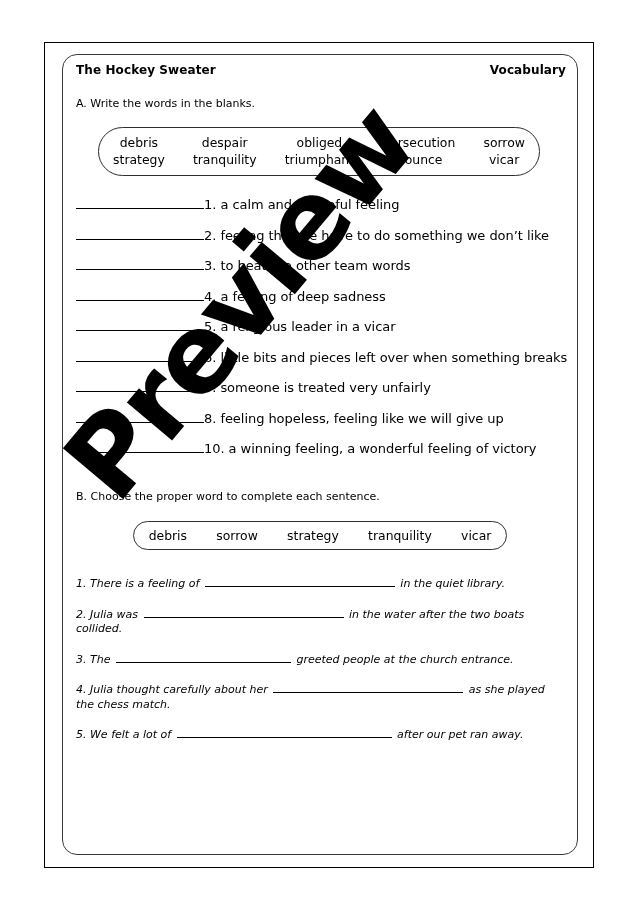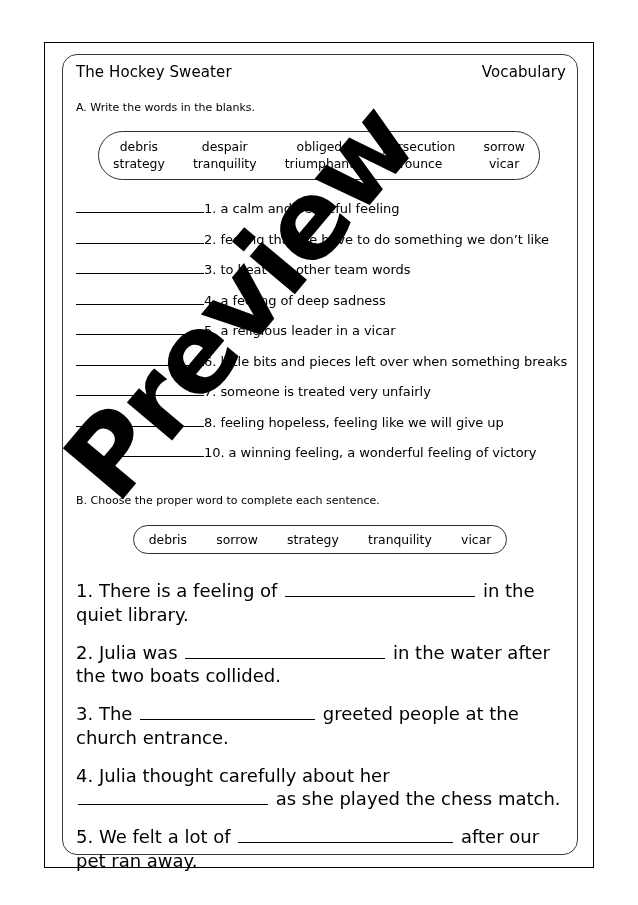--- a/index.html
+++ b/index.html
@@ -45,22 +45,22 @@
     width: 490px;
     height: 801px;
     box-sizing: border-box;
   }
 
   
   .wk-header {
     display: flex;
     justify-content: space-between;
     align-items: baseline;
-    font-weight: normal;
-    font-size: 15px;
+    font-weight: bold;
+    font-size: 12px;
     padding-top: 9px;
   }
   .wk-title { letter-spacing: 0.1px; }
   .wk-subject { letter-spacing: 0.1px; }
 
   
   .instruction {
     font-size: 11px;
     margin-top: 20px;
   }
@@ -112,23 +112,24 @@
     width: 128px;
     border-bottom: 1.4px solid #000;
     height: 12px;
     vertical-align: baseline;
     margin-right: 0px;
   }
 
   
   .sentences { margin-top: 25px; }
   .sent-row {
-    font-size: 18px;
+    font-size: 11px;
     margin-bottom: 14px;
     line-height: 1.32;
+    font-style: italic;
   }
   .blank-inline {
     display: inline-block;
     border-bottom: 1.4px solid #000;
     height: 11px;
     vertical-align: baseline;
     margin: 0 2px;
   }
 
   

